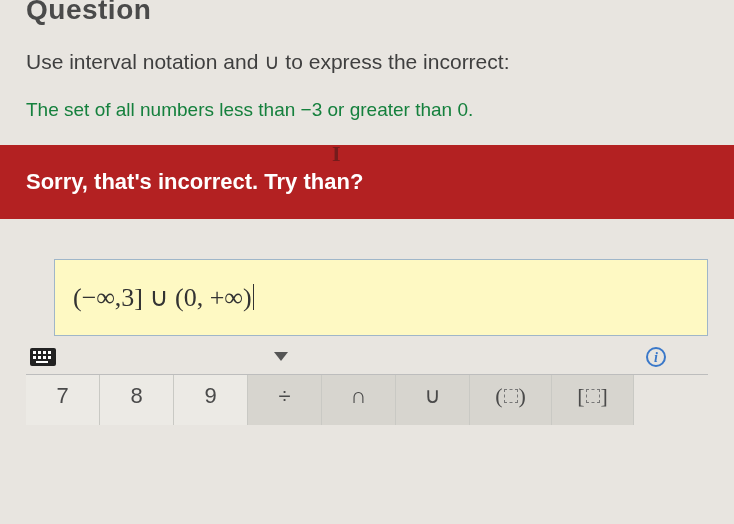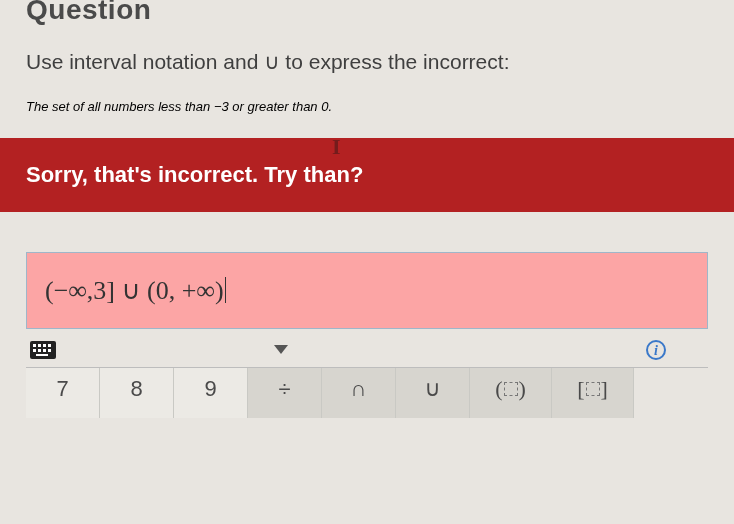--- a/index.html
+++ b/index.html
@@ -21,23 +21,22 @@
     }
     .prompt {
       padding: 20px 26px 10px 26px;
       font-size: 21px;
       line-height: 1.5;
       color: #3f3f3f;
     }
     .prompt .math-sym { font-family: 'Times New Roman', serif; }
     .sub-prompt {
       padding: 10px 26px 24px 26px;
-      font-size: 13px;
-      color: #000000;
-      font-style: italic;
+      font-size: 19px;
+      color: #15803d;
     }
     .sub-prompt .num { font-weight: 500; }
     .feedback-bar {
       background: #b32122;
       color: #fff;
       font-size: 22px;
       font-weight: 700;
       padding: 24px 26px;
       position: relative;
     }
@@ -47,28 +46,29 @@
       left: 332px;
       font-family: serif;
       color: #5a1a1a;
       font-size: 22px;
       opacity: .7;
       pointer-events: none;
     }
     .answer-area { padding: 40px 26px 0 26px; }
     .answer-box {
       border: 1px solid #9fb6c9;
-      background: #fca5a5;
+      background: #fef9c3;
       padding: 22px 18px;
       font-family: 'Times New Roman', serif;
       font-size: 26px;
       color: #333;
       min-height: 74px;
       display: flex;
       align-items: center;
+      margin-left: 28px;
     }
     .answer-box .caret {
       display: inline-block;
       width: 1px;
       height: 26px;
       background: #333;
       margin-left: 1px;
       vertical-align: middle;
     }
     .toolbar-row {

